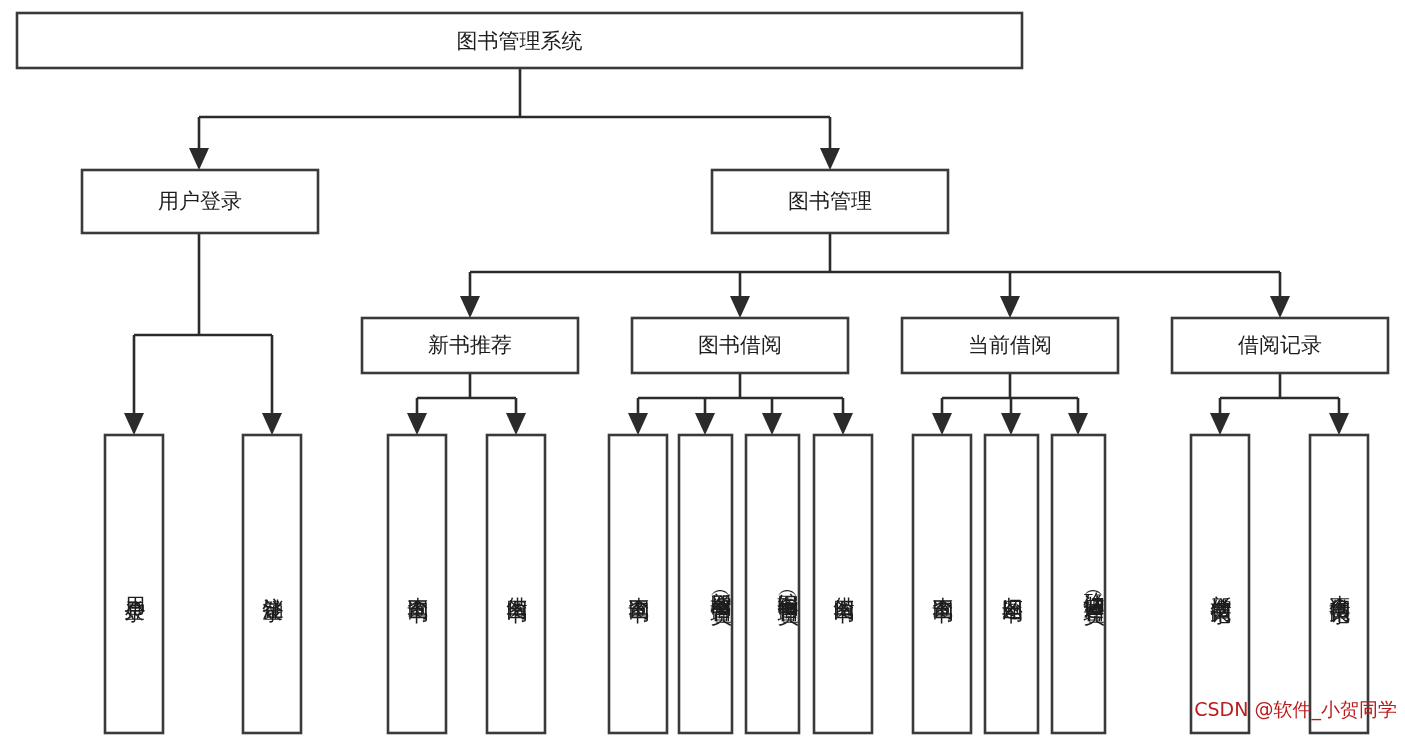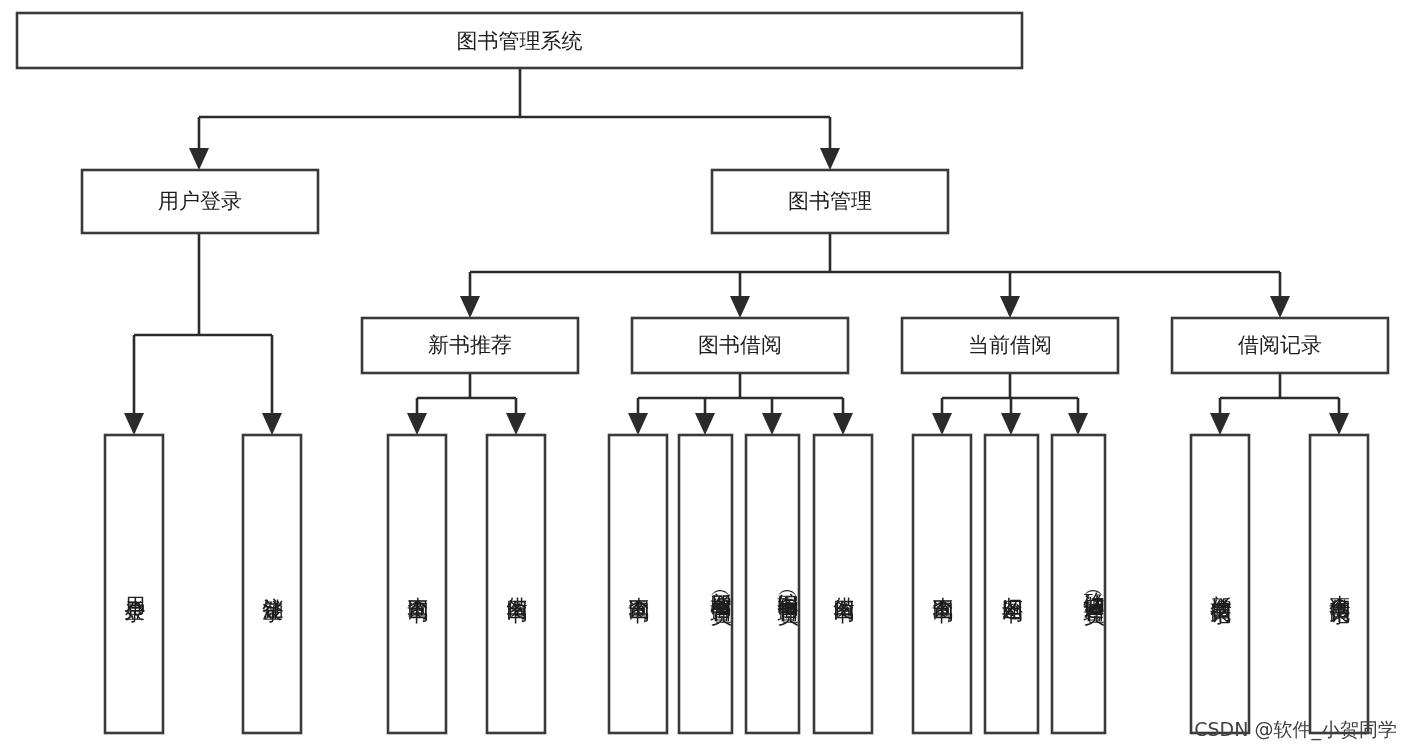--- a/index.html
+++ b/index.html
@@ -57,24 +57,24 @@
     line-height: 1.14;
     color: #1d1d1d;
     letter-spacing: 2px;
     white-space: nowrap;
     text-align: center;
     pointer-events: none;
   }
   .watermark {
     position: absolute;
     right: 8px;
-    bottom: 4px;
+    bottom: 24px;
     font-family: "DejaVu Sans", "Liberation Sans", sans-serif;
     font-size: 19px;
-    color: #404040;
+    color: #b91c1c;
     white-space: nowrap;
     user-select: none;
   }
 </style>
 </head>
 <body>
 
 <div id="diagram-root">
 
   <svg class="diagram-svg" viewBox="0 0 1405 747" xmlns="http://www.w3.org/2000/svg">

